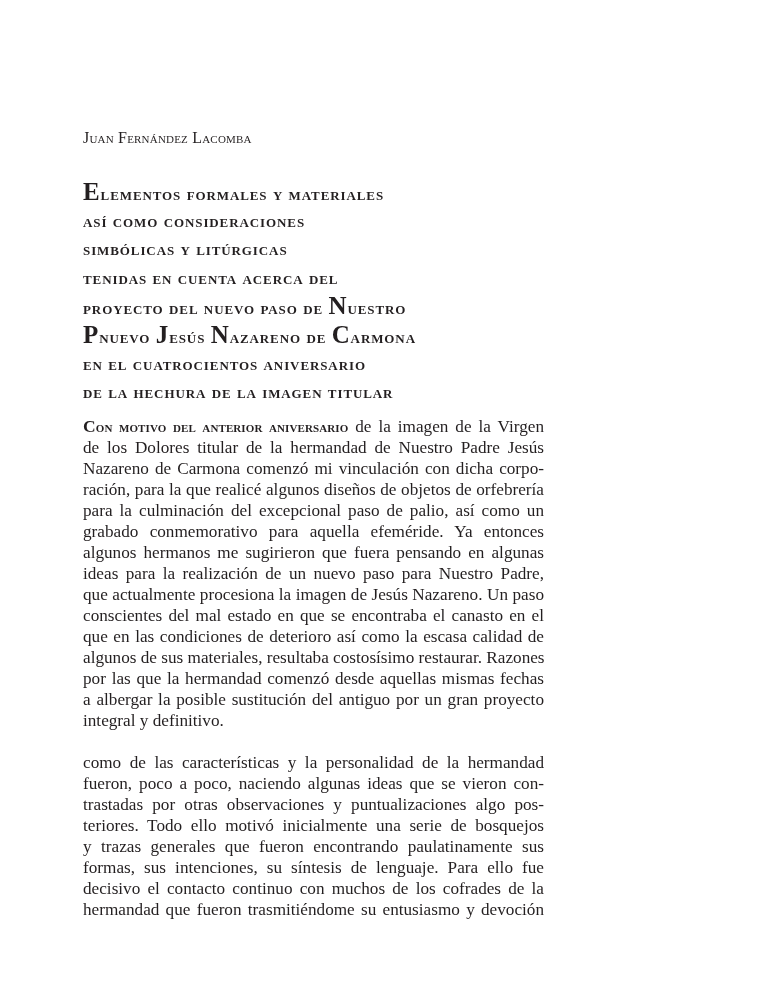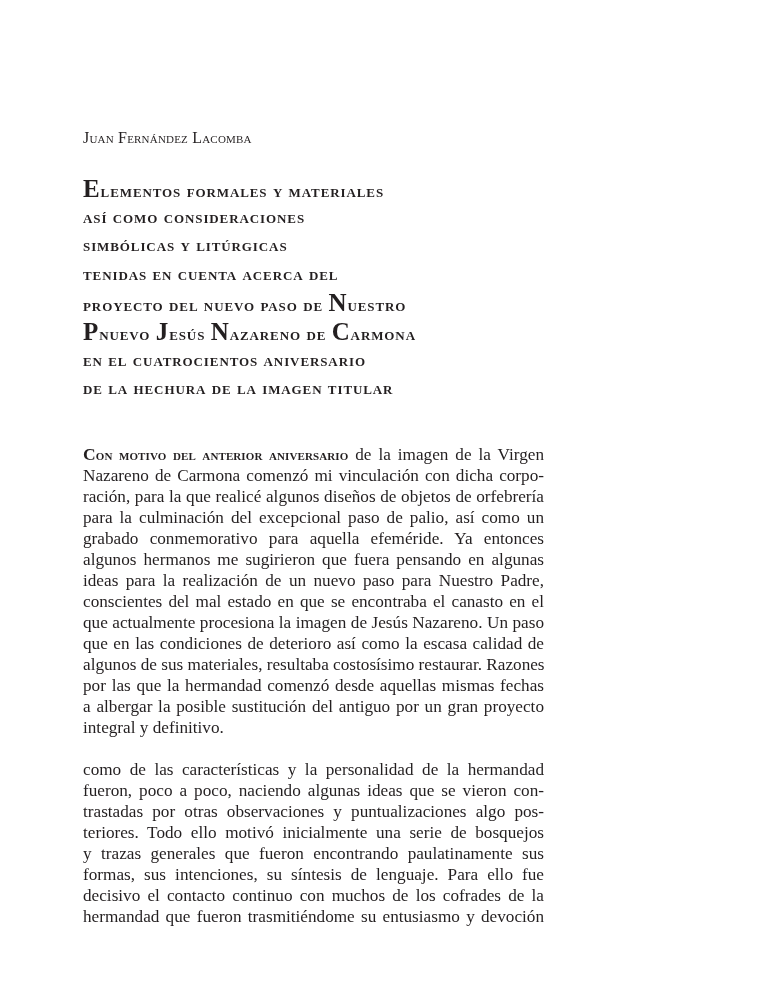--- a/index.html
+++ b/index.html
@@ -33,31 +33,31 @@
       top: 178px;
       margin: 0;
       font-weight: bold;
       font-variant: small-caps;
       letter-spacing: 0.9px;
       color: #231f20;
     }
     .title .tline {
       display: block;
       height: 28.6px;
-      line-height: 21px;
+      line-height: 28px;
       font-size: 18px;
       white-space: nowrap;
     }
     .title .big {
       font-size: 25px;
     }
     .body-text {
       position: absolute;
       left: 83px;
-      top: 444px;
+      top: 416px;
       width: 461px;
       font-size: 17.2px;
       line-height: 21px;
       color: #231f20;
     }
     .body-text .line {
       display: block;
       text-align: justify;
       text-align-last: justify;
       white-space: nowrap;
@@ -94,28 +94,29 @@
   <span class="tline">tenidas en cuenta acerca del</span>
   <span class="tline"><span>proyecto del nuevo paso de </span><span class="big">N</span><span>uestro</span></span>
   <span class="tline"><span class="big">P</span><span>nuevo </span><span class="big">J</span><span>esús </span><span class="big">N</span><span>azareno de </span><span class="big">C</span><span>armona</span></span>
   <span class="tline">en el cuatrocientos aniversario</span>
   <span class="tline">de la hechura de la imagen titular</span>
 </h1>
 
 <div class="body-text">
   <div class="para p1">
     <span class="line"><span class="lead"><span class="lead-cap">C</span><span>on motivo del anterior aniversario</span></span><span> de la imagen de la Virgen</span></span>
+    <span class="line">de los Dolores titular de la hermandad de Nuestro Padre Jesús</span>
     <span class="line">Nazareno de Carmona comenzó mi vinculación con dicha corpo-</span>
     <span class="line">ración, para la que realicé algunos diseños de objetos de orfebrería</span>
     <span class="line">para la culminación del excepcional paso de palio, así como un</span>
     <span class="line">grabado conmemorativo para aquella efeméride. Ya entonces</span>
     <span class="line">algunos hermanos me sugirieron que fuera pensando en algunas</span>
     <span class="line">ideas para la realización de un nuevo paso para Nuestro Padre,</span>
+    <span class="line">que actualmente procesiona la imagen de Jesús Nazareno. Un paso</span>
     <span class="line">conscientes del mal estado en que se encontraba el canasto en el</span>
-    <span class="line">que actualmente procesiona la imagen de Jesús Nazareno. Un paso</span>
     <span class="line">que en las condiciones de deterioro así como la escasa calidad de</span>
     <span class="line">algunos de sus materiales, resultaba costosísimo restaurar. Razones</span>
     <span class="line">por las que la hermandad comenzó desde aquellas mismas fechas</span>
     <span class="line">a albergar la posible sustitución del antiguo por un gran proyecto</span>
     <span class="line last">integral y definitivo.</span>
   </div>
   <div class="para p2" style="margin-top:21px">
     <span class="line">como de las características y la personalidad de la hermandad</span>
     <span class="line">fueron, poco a poco, naciendo algunas ideas que se vieron con-</span>
     <span class="line">trastadas por otras observaciones y puntualizaciones algo pos-</span>

